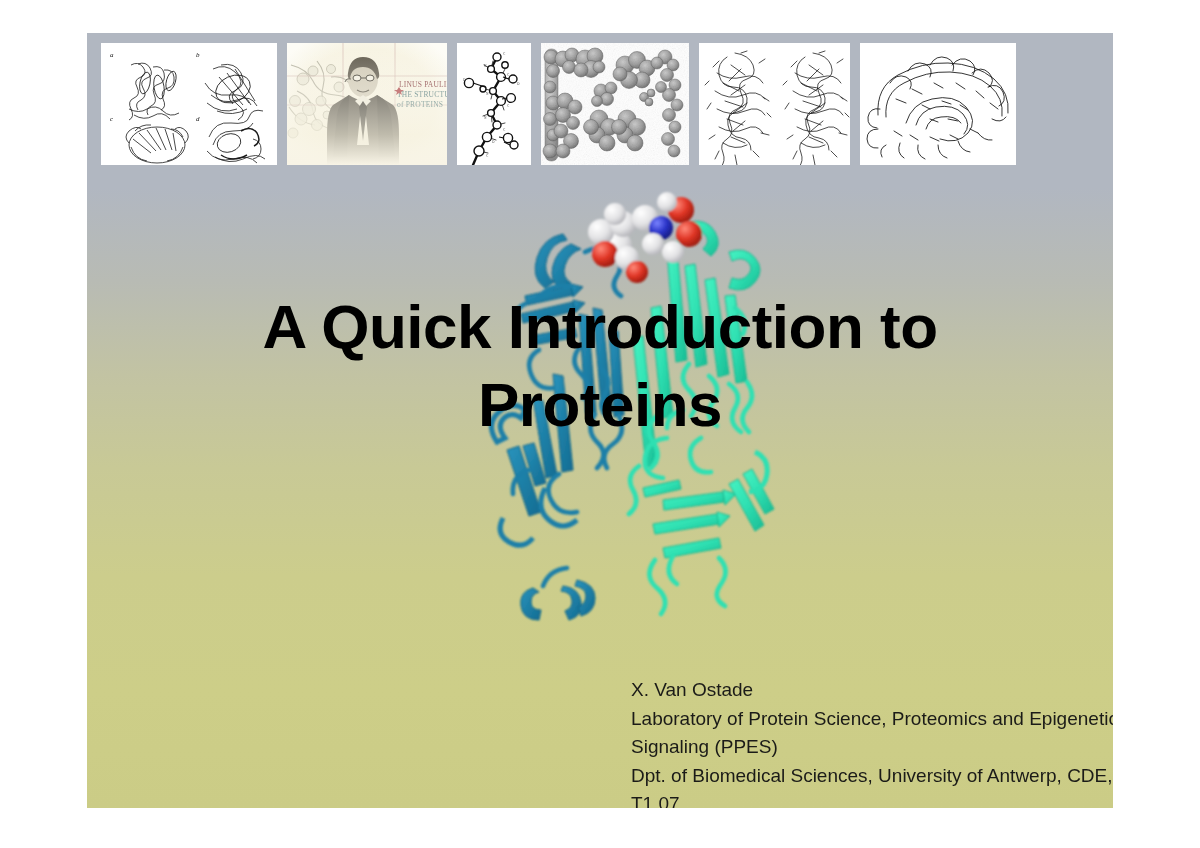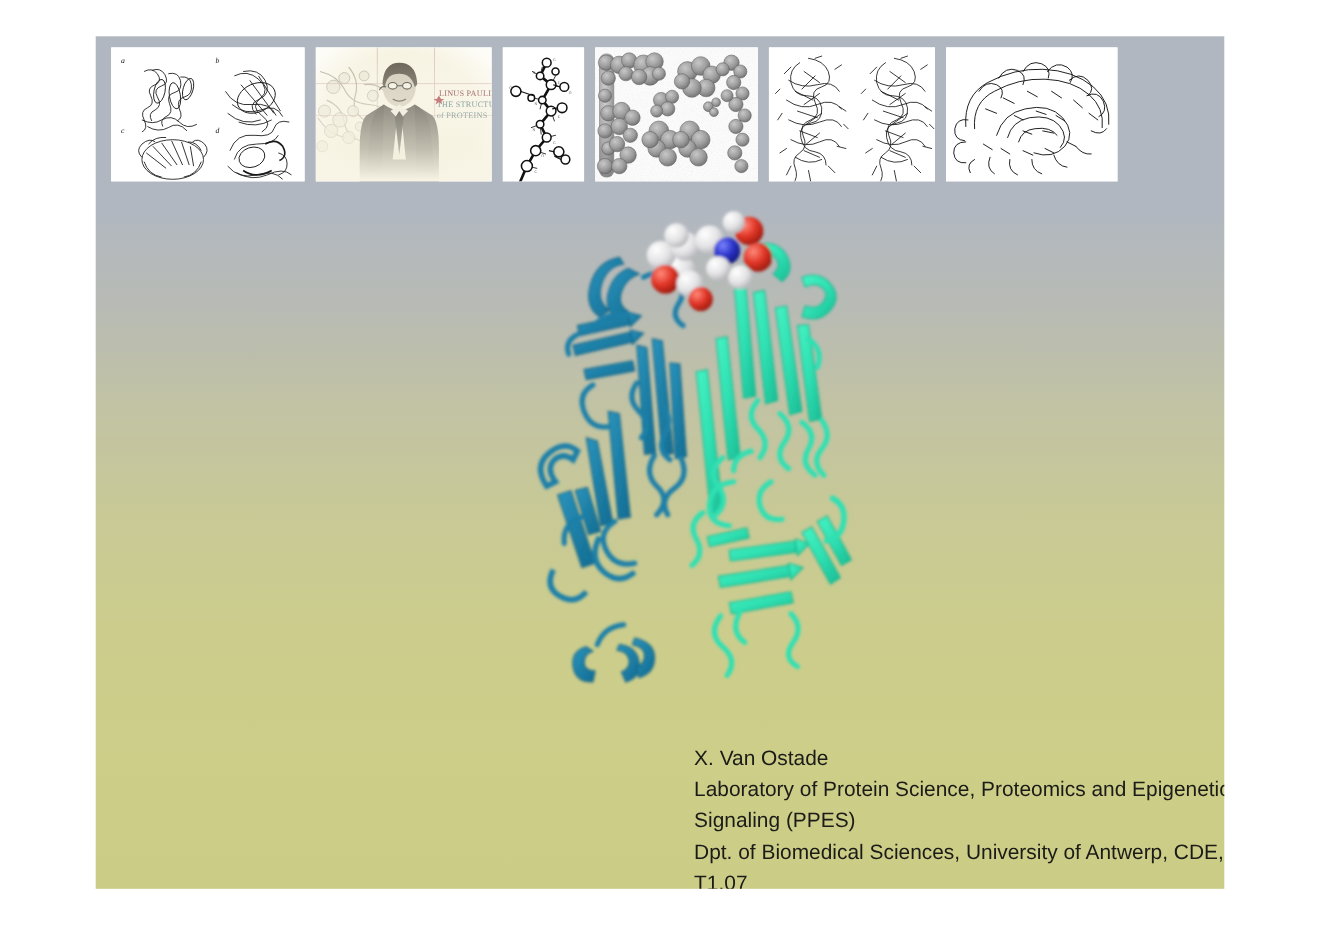--- a/index.html
+++ b/index.html
@@ -553,20 +553,22 @@
           <circle cx="222" cy="46" r="13" fill="url(#atomR)"></circle>
           <circle cx="206" cy="64" r="11" fill="url(#atomW)"></circle>
           <circle cx="170" cy="84" r="11" fill="url(#atomR)"></circle>
           <circle cx="186" cy="56" r="11" fill="url(#atomW)"></circle>
           <circle cx="200" cy="14" r="10" fill="url(#atomW)"></circle>
         </g>
       </g>
     </svg>
   </div>
 
+  <div id="slide-title">A Quick Introduction to
+Proteins</div>
 
   <div id="author-block">X. Van Ostade
 Laboratory of Protein Science, Proteomics and Epigenetic
 Signaling (PPES)
 Dpt. of Biomedical Sciences, University of Antwerp, CDE, T1.07
 Xaveer.VanOstade@uantwerpen.be</div>
 
 </div>
 
 </body></html>

